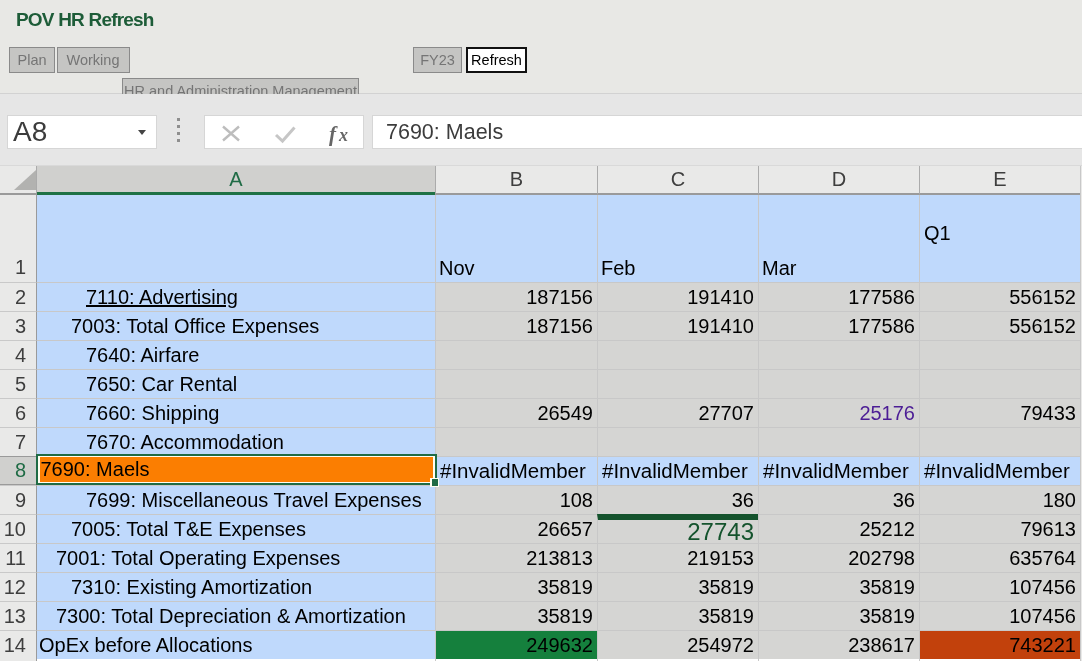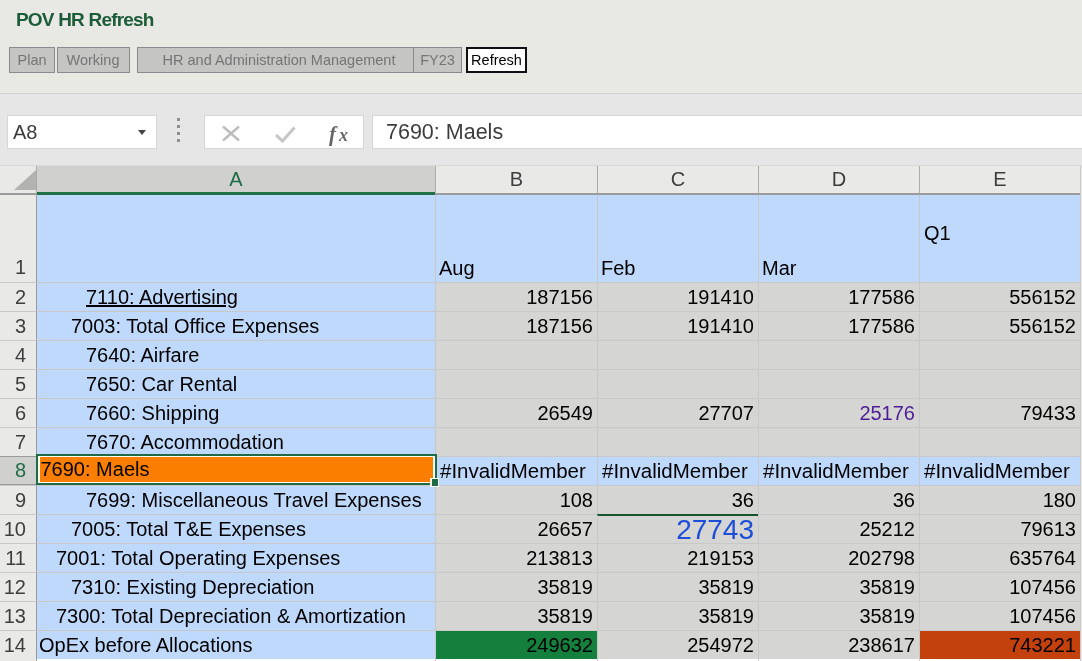--- a/index.html
+++ b/index.html
@@ -6,27 +6,27 @@
   font-family:"Liberation Sans", sans-serif; background:#e6e6e6; }
 .povbtn { position:absolute; top:47px; background:#c5c5c3; border:1px solid #8a8a8a; color:#757575;
   font-size:14.5px; height:26px; box-sizing:border-box; display:flex; align-items:center;
   justify-content:center; white-space:nowrap; }
 </style></head>
 <body>
 <div style="position:absolute;left:0;top:0;width:1082px;height:94px;background:#e8e8e5;border-bottom:1px solid #d2d2d2;box-sizing:border-box;">
   <div style="position:absolute;left:16px;top:8.5px;font-size:19px;font-weight:bold;color:#1d5c38;letter-spacing:-0.8px;">POV HR Refresh</div>
   <div class="povbtn" style="left:9px;width:46px;">Plan</div>
   <div class="povbtn" style="left:56.5px;width:73px;">Working</div>
-  <div class="povbtn" style="left:137px;width:284px;">HR and Administration Management</div>
+  <div class="povbtn" style="left:122px;width:237px;margin-top:31px;">HR and Administration Management</div>
   <div class="povbtn" style="left:413px;width:49px;">FY23</div>
   <div class="povbtn" style="left:466px;width:61px;background:#ffffff;border:2px solid #111;color:#000;">Refresh</div>
 </div>
 <div style="position:absolute;left:0;top:94px;width:1082px;height:72px;background:#e6e6e6;">
   <div style="position:absolute;left:7px;top:21px;width:150px;height:34px;background:#fff;border:1px solid #d6d6d6;box-sizing:border-box;display:flex;align-items:center;">
-    <span style="padding-left:5px;font-size:20px;color:#3c3c3c;">A8</span>
+    <span style="padding-left:5px;font-size:28px;color:#3c3c3c;">A8</span>
     <span style="position:absolute;right:10px;top:14px;width:0;height:0;border-top:5px solid #444;border-left:4.5px solid transparent;border-right:4.5px solid transparent;"></span>
   </div>
   <div style="position:absolute;left:177px;top:24px;width:3px;height:27px;
      background-image:repeating-linear-gradient(to bottom,#8f8f8f 0 3px,transparent 3px 7px);"></div>
   <div style="position:absolute;left:204px;top:21px;width:160px;height:34px;background:#fff;border:1px solid #d6d6d6;box-sizing:border-box;">
     <svg width="158" height="32" style="position:absolute;left:0;top:0;">
       <path d="M 18 10.5 L 34 24.5 M 34 10.5 L 18 24.5" stroke="#bdbdbd" stroke-width="2.4" fill="none"></path>
       <path d="M 71 19 L 77.5 25 L 89.5 11.5" stroke="#c6c6c6" stroke-width="3" fill="none"></path>
       <text x="124" y="25" font-size="21" font-style="italic" font-family="Liberation Serif, serif" fill="#666" font-weight="bold">f</text>
         <text x="134" y="25" font-size="18" font-style="italic" font-family="Liberation Serif, serif" fill="#666" font-weight="bold">x</text>
@@ -53,21 +53,21 @@
 <div style="position:absolute;left:0;top:427px;width:37px;height:29px;background:#e9e9e8;border-top:1px solid #c9c9c9;border-right:1px solid #9a9a9a;box-sizing:border-box;color:#3e3e3e;font-size:20px;display:flex;align-items:center;justify-content:flex-end;padding-right:10px;">7</div>
 <div style="position:absolute;left:0;top:456px;width:37px;height:29px;background:#d0d0ce;border-top:1px solid #9a9a9a;border-bottom:1px solid #9a9a9a;border-right:1px solid #9a9a9a;box-sizing:border-box;color:#1f6b45;font-size:20px;display:flex;align-items:center;justify-content:flex-end;padding-right:10px;">8</div>
 <div style="position:absolute;left:0;top:485px;width:37px;height:29px;background:#e9e9e8;border-top:1px solid #c9c9c9;border-right:1px solid #9a9a9a;box-sizing:border-box;color:#3e3e3e;font-size:20px;display:flex;align-items:center;justify-content:flex-end;padding-right:10px;">9</div>
 <div style="position:absolute;left:0;top:514px;width:37px;height:29px;background:#e9e9e8;border-top:1px solid #c9c9c9;border-right:1px solid #9a9a9a;box-sizing:border-box;color:#3e3e3e;font-size:20px;display:flex;align-items:center;justify-content:flex-end;padding-right:10px;">10</div>
 <div style="position:absolute;left:0;top:543px;width:37px;height:29px;background:#e9e9e8;border-top:1px solid #c9c9c9;border-right:1px solid #9a9a9a;box-sizing:border-box;color:#3e3e3e;font-size:20px;display:flex;align-items:center;justify-content:flex-end;padding-right:10px;">11</div>
 <div style="position:absolute;left:0;top:572px;width:37px;height:29px;background:#e9e9e8;border-top:1px solid #c9c9c9;border-right:1px solid #9a9a9a;box-sizing:border-box;color:#3e3e3e;font-size:20px;display:flex;align-items:center;justify-content:flex-end;padding-right:10px;">12</div>
 <div style="position:absolute;left:0;top:601px;width:37px;height:29px;background:#e9e9e8;border-top:1px solid #c9c9c9;border-right:1px solid #9a9a9a;box-sizing:border-box;color:#3e3e3e;font-size:20px;display:flex;align-items:center;justify-content:flex-end;padding-right:10px;">13</div>
 <div style="position:absolute;left:0;top:630px;width:37px;height:29px;background:#e9e9e8;border-top:1px solid #c9c9c9;border-right:1px solid #9a9a9a;box-sizing:border-box;color:#3e3e3e;font-size:20px;display:flex;align-items:center;justify-content:flex-end;padding-right:10px;">14</div>
 <div style="position:absolute;left:0;top:659px;width:37px;height:2px;background:#e9e9e8;border-right:1px solid #9a9a9a;box-sizing:border-box;"></div>
 <div style="position:absolute;left:37px;top:195px;width:398px;height:87px;background:#bfd9fc;box-sizing:border-box;"></div>
-<div style="position:absolute;left:435px;top:195px;width:162px;height:87px;background:#bfd9fc;border-left:1px solid #c8c8c8;box-sizing:border-box;color:#000000;font-size:20px;display:flex;align-items:flex-end;padding:0 0 2.5px 3px;">Aug</div>
+<div style="position:absolute;left:435px;top:195px;width:162px;height:87px;background:#bfd9fc;border-left:1px solid #c8c8c8;box-sizing:border-box;color:#000000;font-size:20px;display:flex;align-items:flex-end;padding:0 0 2.5px 3px;">Nov</div>
 <div style="position:absolute;left:597px;top:195px;width:161px;height:87px;background:#bfd9fc;border-left:1px solid #c8c8c8;box-sizing:border-box;color:#000000;font-size:20px;display:flex;align-items:flex-end;padding:0 0 2.5px 3px;">Feb</div>
 <div style="position:absolute;left:758px;top:195px;width:161px;height:87px;background:#bfd9fc;border-left:1px solid #c8c8c8;box-sizing:border-box;color:#000000;font-size:20px;display:flex;align-items:flex-end;padding:0 0 2.5px 3px;">Mar</div>
 <div style="position:absolute;left:919px;top:195px;width:161px;height:87px;background:#bfd9fc;border-left:1px solid #c8c8c8;box-sizing:border-box;color:#000000;font-size:20px;display:flex;align-items:flex-end;padding:0 0 37px 4px;">Q1</div>
 <div style="position:absolute;left:37px;top:282px;width:398px;height:29px;background:#bfd9fc;border-top:1px solid #c8c8c8;box-sizing:border-box;color:#000000;font-size:20px;display:flex;align-items:center;padding-left:49px;white-space:nowrap;text-decoration:underline;">7110: Advertising</div>
 <div style="position:absolute;left:435px;top:282px;width:162px;height:29px;background:#d5d5d3;border-top:1px solid #c8c8c8;border-left:1px solid #c8c8c8;box-sizing:border-box;color:#000000;font-size:20px;display:flex;align-items:center;justify-content:flex-end;padding-right:4px;">187156</div>
 <div style="position:absolute;left:597px;top:282px;width:161px;height:29px;background:#d5d5d3;border-top:1px solid #c8c8c8;border-left:1px solid #c8c8c8;box-sizing:border-box;color:#000000;font-size:20px;display:flex;align-items:center;justify-content:flex-end;padding-right:4px;">191410</div>
 <div style="position:absolute;left:758px;top:282px;width:161px;height:29px;background:#d5d5d3;border-top:1px solid #c8c8c8;border-left:1px solid #c8c8c8;box-sizing:border-box;color:#000000;font-size:20px;display:flex;align-items:center;justify-content:flex-end;padding-right:4px;">177586</div>
 <div style="position:absolute;left:919px;top:282px;width:161px;height:29px;background:#d5d5d3;border-top:1px solid #c8c8c8;border-left:1px solid #c8c8c8;box-sizing:border-box;color:#000000;font-size:20px;display:flex;align-items:center;justify-content:flex-end;padding-right:4px;">556152</div>
 <div style="position:absolute;left:37px;top:311px;width:398px;height:29px;background:#bfd9fc;border-top:1px solid #c8c8c8;box-sizing:border-box;color:#000000;font-size:20px;display:flex;align-items:center;padding-left:34px;white-space:nowrap;">7003: Total Office Expenses</div>
 <div style="position:absolute;left:435px;top:311px;width:162px;height:29px;background:#d5d5d3;border-top:1px solid #c8c8c8;border-left:1px solid #c8c8c8;box-sizing:border-box;color:#000000;font-size:20px;display:flex;align-items:center;justify-content:flex-end;padding-right:4px;">187156</div>
@@ -99,29 +99,29 @@
 <div style="position:absolute;left:597px;top:456px;width:161px;height:29px;background:#bfd9fc;border-top:1px solid #c8c8c8;border-left:1px solid #c8c8c8;box-sizing:border-box;color:#000000;font-size:20.5px;display:flex;align-items:center;padding-left:4px;white-space:nowrap;">#InvalidMember</div>
 <div style="position:absolute;left:758px;top:456px;width:161px;height:29px;background:#bfd9fc;border-top:1px solid #c8c8c8;border-left:1px solid #c8c8c8;box-sizing:border-box;color:#000000;font-size:20.5px;display:flex;align-items:center;padding-left:4px;white-space:nowrap;">#InvalidMember</div>
 <div style="position:absolute;left:919px;top:456px;width:161px;height:29px;background:#bfd9fc;border-top:1px solid #c8c8c8;border-left:1px solid #c8c8c8;box-sizing:border-box;color:#000000;font-size:20.5px;display:flex;align-items:center;padding-left:4px;white-space:nowrap;">#InvalidMember</div>
 <div style="position:absolute;left:37px;top:485px;width:398px;height:29px;background:#bfd9fc;border-top:1px solid #c8c8c8;box-sizing:border-box;color:#000000;font-size:20px;display:flex;align-items:center;padding-left:49px;white-space:nowrap;">7699: Miscellaneous Travel Expenses</div>
 <div style="position:absolute;left:435px;top:485px;width:162px;height:29px;background:#d5d5d3;border-top:1px solid #c8c8c8;border-left:1px solid #c8c8c8;box-sizing:border-box;color:#000000;font-size:20px;display:flex;align-items:center;justify-content:flex-end;padding-right:4px;">108</div>
 <div style="position:absolute;left:597px;top:485px;width:161px;height:29px;background:#d5d5d3;border-top:1px solid #c8c8c8;border-left:1px solid #c8c8c8;box-sizing:border-box;color:#000000;font-size:20px;display:flex;align-items:center;justify-content:flex-end;padding-right:4px;">36</div>
 <div style="position:absolute;left:758px;top:485px;width:161px;height:29px;background:#d5d5d3;border-top:1px solid #c8c8c8;border-left:1px solid #c8c8c8;box-sizing:border-box;color:#000000;font-size:20px;display:flex;align-items:center;justify-content:flex-end;padding-right:4px;">36</div>
 <div style="position:absolute;left:919px;top:485px;width:161px;height:29px;background:#d5d5d3;border-top:1px solid #c8c8c8;border-left:1px solid #c8c8c8;box-sizing:border-box;color:#000000;font-size:20px;display:flex;align-items:center;justify-content:flex-end;padding-right:4px;">180</div>
 <div style="position:absolute;left:37px;top:514px;width:398px;height:29px;background:#bfd9fc;border-top:1px solid #c8c8c8;box-sizing:border-box;color:#000000;font-size:20px;display:flex;align-items:center;padding-left:34px;white-space:nowrap;">7005: Total T&amp;E Expenses</div>
 <div style="position:absolute;left:435px;top:514px;width:162px;height:29px;background:#d5d5d3;border-top:1px solid #c8c8c8;border-left:1px solid #c8c8c8;box-sizing:border-box;color:#000000;font-size:20px;display:flex;align-items:center;justify-content:flex-end;padding-right:4px;">26657</div>
-<div style="position:absolute;left:597px;top:514px;width:161px;height:29px;background:#d5d5d3;border-top:2px solid #14532d;border-left:1px solid #c8c8c8;box-sizing:border-box;color:#1d4ed8;font-size:28px;display:flex;align-items:center;justify-content:flex-end;padding-right:4px;">27743</div>
+<div style="position:absolute;left:597px;top:514px;width:161px;height:29px;background:#d5d5d3;border-top:6px solid #14532d;border-left:1px solid #c8c8c8;box-sizing:border-box;color:#14532d;font-size:24px;display:flex;align-items:center;justify-content:flex-end;padding-right:4px;">27743</div>
 <div style="position:absolute;left:758px;top:514px;width:161px;height:29px;background:#d5d5d3;border-top:1px solid #c8c8c8;border-left:1px solid #c8c8c8;box-sizing:border-box;color:#000000;font-size:20px;display:flex;align-items:center;justify-content:flex-end;padding-right:4px;">25212</div>
 <div style="position:absolute;left:919px;top:514px;width:161px;height:29px;background:#d5d5d3;border-top:1px solid #c8c8c8;border-left:1px solid #c8c8c8;box-sizing:border-box;color:#000000;font-size:20px;display:flex;align-items:center;justify-content:flex-end;padding-right:4px;">79613</div>
 <div style="position:absolute;left:37px;top:543px;width:398px;height:29px;background:#bfd9fc;border-top:1px solid #c8c8c8;box-sizing:border-box;color:#000000;font-size:20px;display:flex;align-items:center;padding-left:19px;white-space:nowrap;">7001: Total Operating Expenses</div>
 <div style="position:absolute;left:435px;top:543px;width:162px;height:29px;background:#d5d5d3;border-top:1px solid #c8c8c8;border-left:1px solid #c8c8c8;box-sizing:border-box;color:#000000;font-size:20px;display:flex;align-items:center;justify-content:flex-end;padding-right:4px;">213813</div>
 <div style="position:absolute;left:597px;top:543px;width:161px;height:29px;background:#d5d5d3;border-top:1px solid #c8c8c8;border-left:1px solid #c8c8c8;box-sizing:border-box;color:#000000;font-size:20px;display:flex;align-items:center;justify-content:flex-end;padding-right:4px;">219153</div>
 <div style="position:absolute;left:758px;top:543px;width:161px;height:29px;background:#d5d5d3;border-top:1px solid #c8c8c8;border-left:1px solid #c8c8c8;box-sizing:border-box;color:#000000;font-size:20px;display:flex;align-items:center;justify-content:flex-end;padding-right:4px;">202798</div>
 <div style="position:absolute;left:919px;top:543px;width:161px;height:29px;background:#d5d5d3;border-top:1px solid #c8c8c8;border-left:1px solid #c8c8c8;box-sizing:border-box;color:#000000;font-size:20px;display:flex;align-items:center;justify-content:flex-end;padding-right:4px;">635764</div>
-<div style="position:absolute;left:37px;top:572px;width:398px;height:29px;background:#bfd9fc;border-top:1px solid #c8c8c8;box-sizing:border-box;color:#000000;font-size:20px;display:flex;align-items:center;padding-left:34px;white-space:nowrap;">7310: Existing Depreciation</div>
+<div style="position:absolute;left:37px;top:572px;width:398px;height:29px;background:#bfd9fc;border-top:1px solid #c8c8c8;box-sizing:border-box;color:#000000;font-size:20px;display:flex;align-items:center;padding-left:34px;white-space:nowrap;">7310: Existing Amortization</div>
 <div style="position:absolute;left:435px;top:572px;width:162px;height:29px;background:#d5d5d3;border-top:1px solid #c8c8c8;border-left:1px solid #c8c8c8;box-sizing:border-box;color:#000000;font-size:20px;display:flex;align-items:center;justify-content:flex-end;padding-right:4px;">35819</div>
 <div style="position:absolute;left:597px;top:572px;width:161px;height:29px;background:#d5d5d3;border-top:1px solid #c8c8c8;border-left:1px solid #c8c8c8;box-sizing:border-box;color:#000000;font-size:20px;display:flex;align-items:center;justify-content:flex-end;padding-right:4px;">35819</div>
 <div style="position:absolute;left:758px;top:572px;width:161px;height:29px;background:#d5d5d3;border-top:1px solid #c8c8c8;border-left:1px solid #c8c8c8;box-sizing:border-box;color:#000000;font-size:20px;display:flex;align-items:center;justify-content:flex-end;padding-right:4px;">35819</div>
 <div style="position:absolute;left:919px;top:572px;width:161px;height:29px;background:#d5d5d3;border-top:1px solid #c8c8c8;border-left:1px solid #c8c8c8;box-sizing:border-box;color:#000000;font-size:20px;display:flex;align-items:center;justify-content:flex-end;padding-right:4px;">107456</div>
 <div style="position:absolute;left:37px;top:601px;width:398px;height:29px;background:#bfd9fc;border-top:1px solid #c8c8c8;box-sizing:border-box;color:#000000;font-size:20px;display:flex;align-items:center;padding-left:19px;white-space:nowrap;">7300: Total Depreciation &amp; Amortization</div>
 <div style="position:absolute;left:435px;top:601px;width:162px;height:29px;background:#d5d5d3;border-top:1px solid #c8c8c8;border-left:1px solid #c8c8c8;box-sizing:border-box;color:#000000;font-size:20px;display:flex;align-items:center;justify-content:flex-end;padding-right:4px;">35819</div>
 <div style="position:absolute;left:597px;top:601px;width:161px;height:29px;background:#d5d5d3;border-top:1px solid #c8c8c8;border-left:1px solid #c8c8c8;box-sizing:border-box;color:#000000;font-size:20px;display:flex;align-items:center;justify-content:flex-end;padding-right:4px;">35819</div>
 <div style="position:absolute;left:758px;top:601px;width:161px;height:29px;background:#d5d5d3;border-top:1px solid #c8c8c8;border-left:1px solid #c8c8c8;box-sizing:border-box;color:#000000;font-size:20px;display:flex;align-items:center;justify-content:flex-end;padding-right:4px;">35819</div>
 <div style="position:absolute;left:919px;top:601px;width:161px;height:29px;background:#d5d5d3;border-top:1px solid #c8c8c8;border-left:1px solid #c8c8c8;box-sizing:border-box;color:#000000;font-size:20px;display:flex;align-items:center;justify-content:flex-end;padding-right:4px;">107456</div>
 <div style="position:absolute;left:37px;top:630px;width:398px;height:29px;background:#bfd9fc;border-top:1px solid #c8c8c8;box-sizing:border-box;color:#000000;font-size:20px;display:flex;align-items:center;padding-left:2px;white-space:nowrap;">OpEx before Allocations</div>

